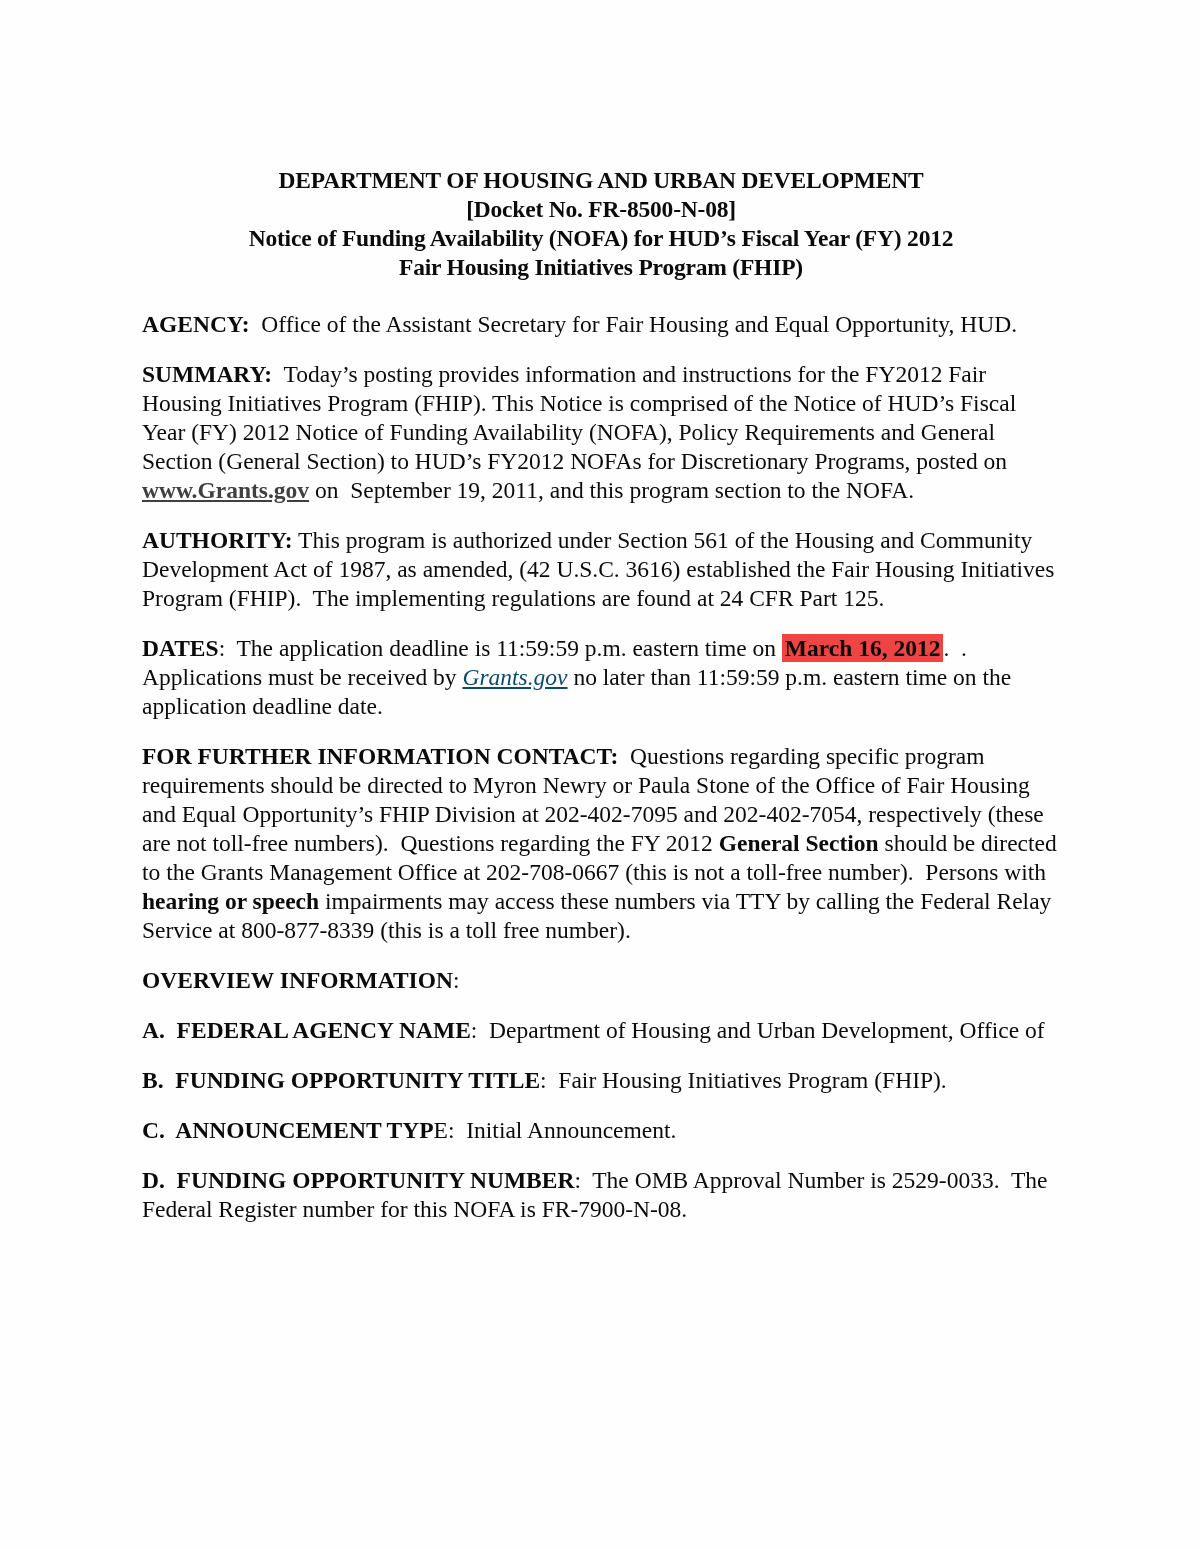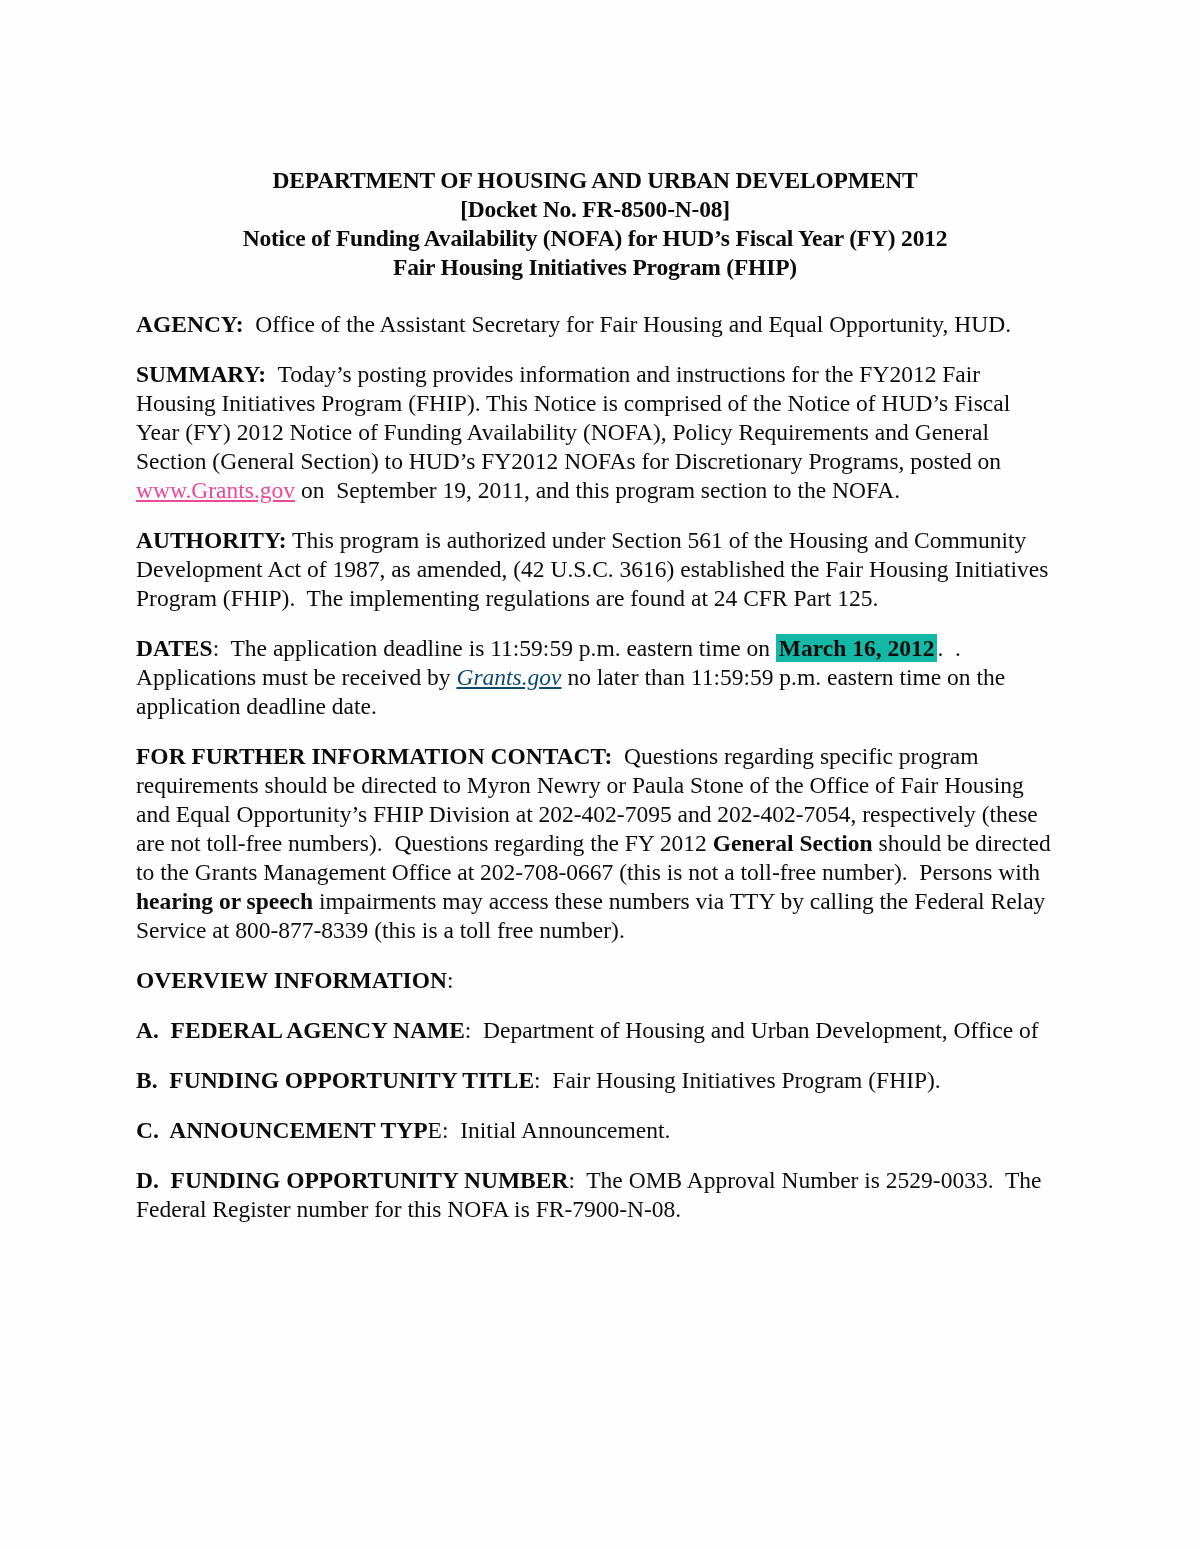--- a/index.html
+++ b/index.html
@@ -13,21 +13,21 @@
     height: 1549px;
     background: #fffefe;
     overflow: hidden;
     font-family: "Liberation Serif", "DejaVu Serif", serif;
     font-size: 23.5px;
     line-height: 29px;
     color: #0b0b0b;
   }
   .content {
     position: absolute;
-    left: 136px;
+    left: 142px;
     top: 166px;
     width: 918px;
   }
   .heading {
     text-align: center;
     font-weight: 700;
     margin-bottom: 28px;
     letter-spacing: -0.2px;
   }
   .h-line { display: block; white-space: pre; }
@@ -62,29 +62,29 @@
 
     <div id="body-blocks">
         <p class="block">
           <span class="line"><span class="b">AGENCY:</span><span>  Office of the Assistant Secretary for Fair Housing and Equal Opportunity, HUD.</span></span>
         </p>
         <p class="block">
           <span class="line"><span class="b">SUMMARY:</span><span>  Today’s posting provides information and instructions for the FY2012 Fair</span></span>
           <span class="line"><span>Housing Initiatives Program (FHIP). This Notice is comprised of the Notice of HUD’s Fiscal</span></span>
           <span class="line"><span>Year (FY) 2012 Notice of Funding Availability (NOFA), Policy Requirements and General</span></span>
           <span class="line"><span>Section (General Section) to HUD’s FY2012 NOFAs for Discretionary Programs, posted on</span></span>
-          <span class="line"><a class="link" href="#" style="color: #ec4899;">www.Grants.gov</a><span> on  September 19, 2011, and this program section to the NOFA.</span></span>
+          <span class="line"><a class="link" href="#" style="color: #404040; font-weight: bold;">www.Grants.gov</a><span> on  September 19, 2011, and this program section to the NOFA.</span></span>
         </p>
         <p class="block">
           <span class="line"><span class="b">AUTHORITY:</span><span> This program is authorized under Section 561 of the Housing and Community</span></span>
           <span class="line"><span>Development Act of 1987, as amended, (42 U.S.C. 3616) established the Fair Housing Initiatives</span></span>
           <span class="line"><span>Program (FHIP).  The implementing regulations are found at 24 CFR Part 125.</span></span>
         </p>
         <p class="block">
-          <span class="line"><span class="b">DATES</span><span>:  The application deadline is 11:59:59 p.m. eastern time on </span><span class="b hl" style="background-color: #14b8a6;">March 16, 2012</span><span>.  .</span></span>
+          <span class="line"><span class="b">DATES</span><span>:  The application deadline is 11:59:59 p.m. eastern time on </span><span class="b hl" style="background-color: #ef4444;">March 16, 2012</span><span>.  .</span></span>
           <span class="line"><span>Applications must be received by </span><a class="link" href="#" style="color: #0c4a6e; font-style: italic;">Grants.gov</a><span> no later than 11:59:59 p.m. eastern time on the</span></span>
           <span class="line"><span>application deadline date.</span></span>
         </p>
         <p class="block">
           <span class="line"><span class="b">FOR FURTHER INFORMATION CONTACT:</span><span>  Questions regarding specific program</span></span>
           <span class="line"><span>requirements should be directed to Myron Newry or Paula Stone of the Office of Fair Housing</span></span>
           <span class="line"><span>and Equal Opportunity’s FHIP Division at 202-402-7095 and 202-402-7054, respectively (these</span></span>
           <span class="line"><span>are not toll-free numbers).  Questions regarding the FY 2012 </span><span class="b">General Section</span><span> should be directed</span></span>
           <span class="line"><span>to the Grants Management Office at 202-708-0667 (this is not a toll-free number).  Persons with</span></span>
           <span class="line"><span class="b">hearing or speech</span><span> impairments may access these numbers via TTY by calling the Federal Relay</span></span>

